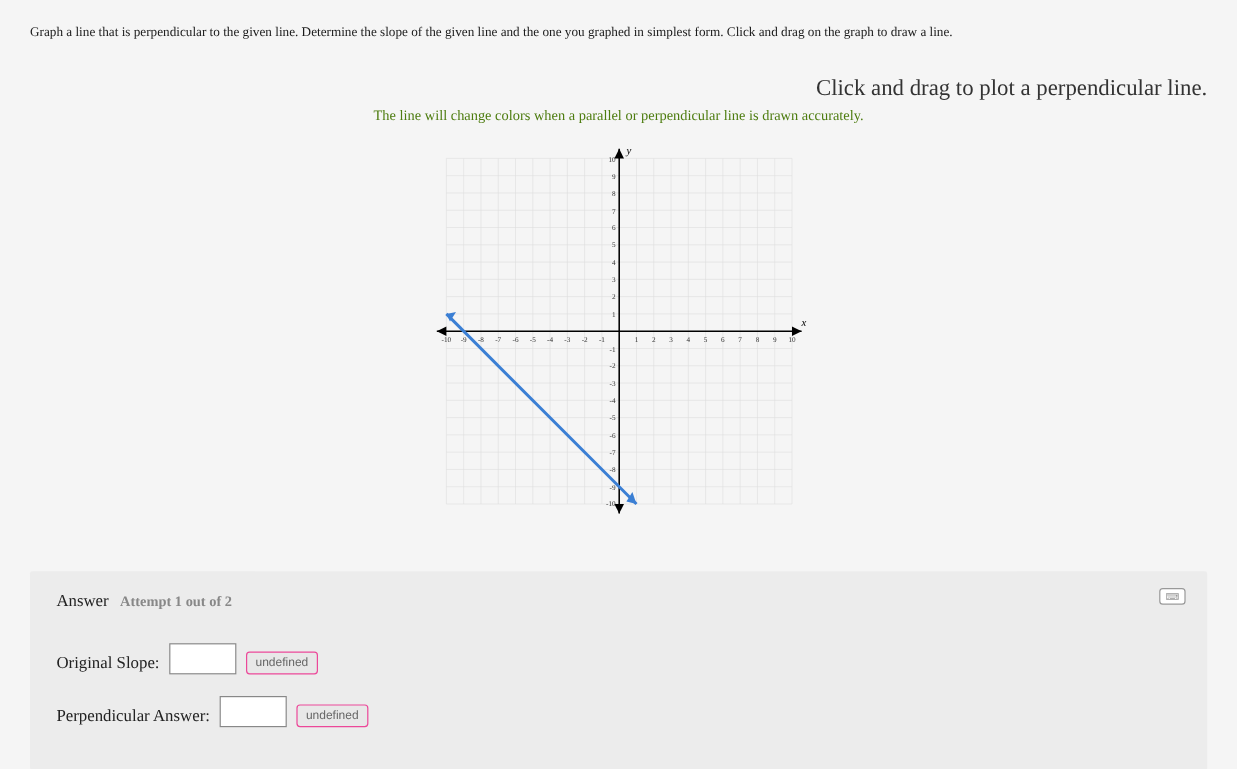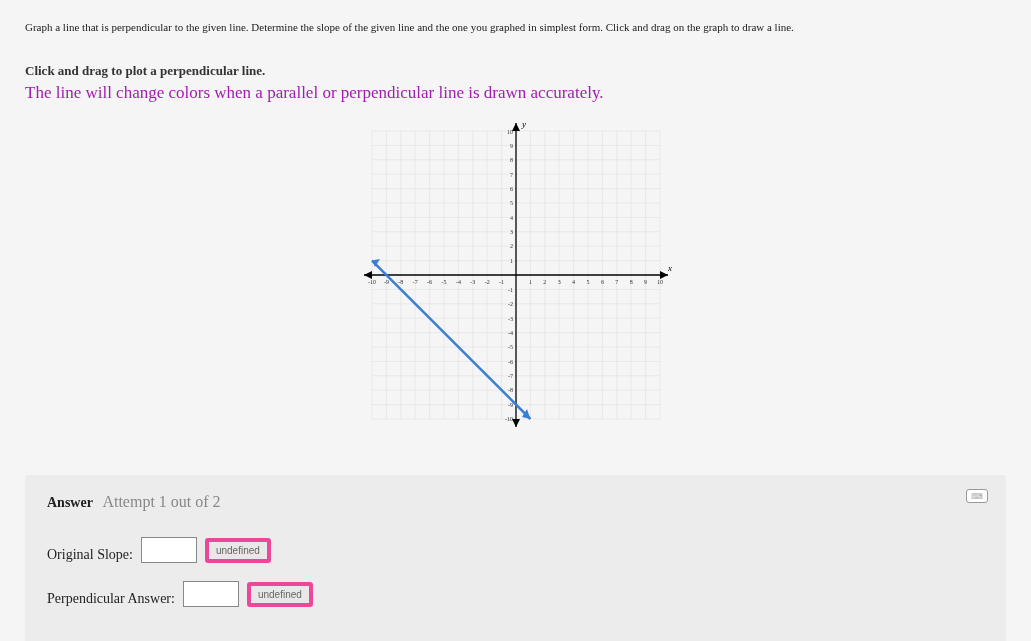--- a/index.html
+++ b/index.html
@@ -10,29 +10,29 @@
       padding: 20px 25px;
       width: 1031px;
     }
     .question-text {
       font-size: 11px;
       line-height: 1.4;
       margin-bottom: 28px;
       color: #1a1a1a;
     }
     .instructions {
-      text-align: left;
-      font-size: 13px;
+      text-align: right;
+      font-size: 19px;
       color: #333;
       margin-bottom: 4px;
-      font-weight: bold;
     }
     .sub-instructions {
-      font-size: 17px;
-      color: #a21caf;
+      text-align: center;
+      font-size: 12px;
+      color: #4d7c0f;
       margin-bottom: 12px;
     }
     .graph-wrapper {
       display: flex;
       justify-content: center;
       margin-bottom: 40px;
       position: relative;
     }
     .graph {
       position: relative;
@@ -42,40 +42,40 @@
     .answer-section {
       background: #ececec;
       padding: 18px 22px;
       border-radius: 2px;
       position: relative;
     }
     .answer-header {
       font-size: 14px;
       margin-bottom: 26px;
     }
-    .answer-label { font-weight: bold; color: #222; }
-    .attempt-label { color: #888; font-size: 16px; margin-left: 6px; }
+    .answer-label { font-weight: normal; color: #222; }
+    .attempt-label { color: #888; font-size: 12px; margin-left: 6px; font-weight: bold; }
     .slope-row {
       display: flex;
       align-items: flex-end;
       margin-bottom: 18px;
       font-size: 14px;
     }
     .slope-row label { color: #222; }
     .slope-input {
       width: 56px;
       height: 26px;
       border: 1px solid #888;
       background: #fff;
       margin: 0 8px;
       padding: 2px 4px;
       font-size: 13px;
     }
     .undef-btn {
-      border: 4px solid #ec4899;
+      border: 1px solid #ec4899;
       background: #e8e8e8;
       color: #666;
       font-size: 10px;
       padding: 3px 7px;
       border-radius: 3px;
       cursor: pointer;
     }
     .keyboard-icon {
       position: absolute;
       right: 18px;

